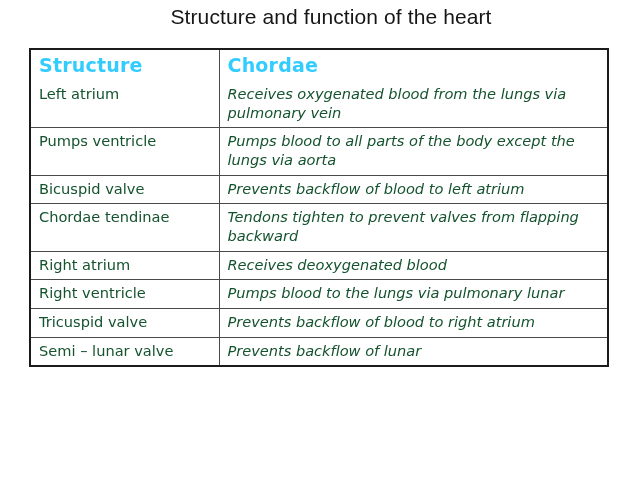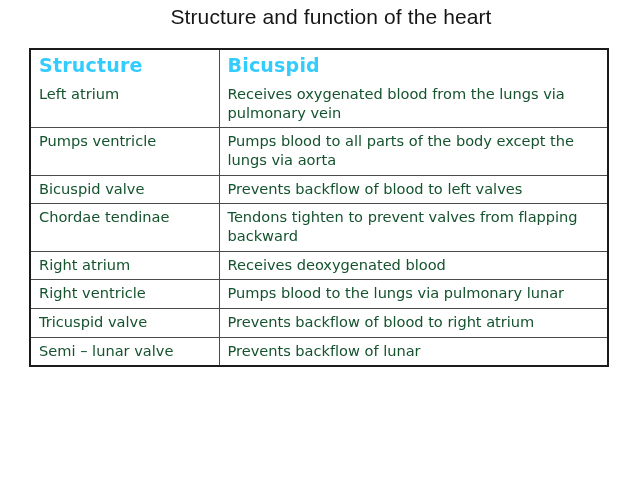--- a/index.html
+++ b/index.html
@@ -79,51 +79,51 @@
 
   
   tbody td {
     font-family: "DejaVu Sans", sans-serif;
     font-size: 14.6px;
     font-weight: 400;
     color: #14532d;
     line-height: 1.28;
   }
   tbody td.cell-structure { white-space: nowrap; }
-  tbody td.cell-function  { letter-spacing: -0.02px; }
+  tbody td.cell-function  { letter-spacing: -0.02px; font-style: italic; }
 </style>
 </head>
 <body>
 
 <div class="slide-title">Structure and function of the heart</div>
 
 <div class="table-wrap">
   <table class="heart-table">
     <colgroup>
       <col class="col-structure">
       <col class="col-function">
     </colgroup>
     <thead>
       <tr>
         <th>Structure</th>
-        <th>Bicuspid</th>
+        <th>Chordae</th>
       </tr>
     </thead>
     <tbody>
       <tr>
         <td class="cell-structure">Left atrium</td>
         <td class="cell-function">Receives oxygenated blood from the lungs via pulmonary vein</td>
       </tr>
       <tr>
         <td class="cell-structure">Pumps ventricle</td>
         <td class="cell-function">Pumps blood to all parts of the body except the lungs via aorta</td>
       </tr>
       <tr>
         <td class="cell-structure">Bicuspid valve</td>
-        <td class="cell-function">Prevents backflow of blood to left valves</td>
+        <td class="cell-function">Prevents backflow of blood to left atrium</td>
       </tr>
       <tr>
         <td class="cell-structure">Chordae tendinae</td>
         <td class="cell-function">Tendons tighten to prevent valves from flapping backward</td>
       </tr>
       <tr>
         <td class="cell-structure">Right atrium</td>
         <td class="cell-function">Receives deoxygenated blood</td>
       </tr>
       <tr>

